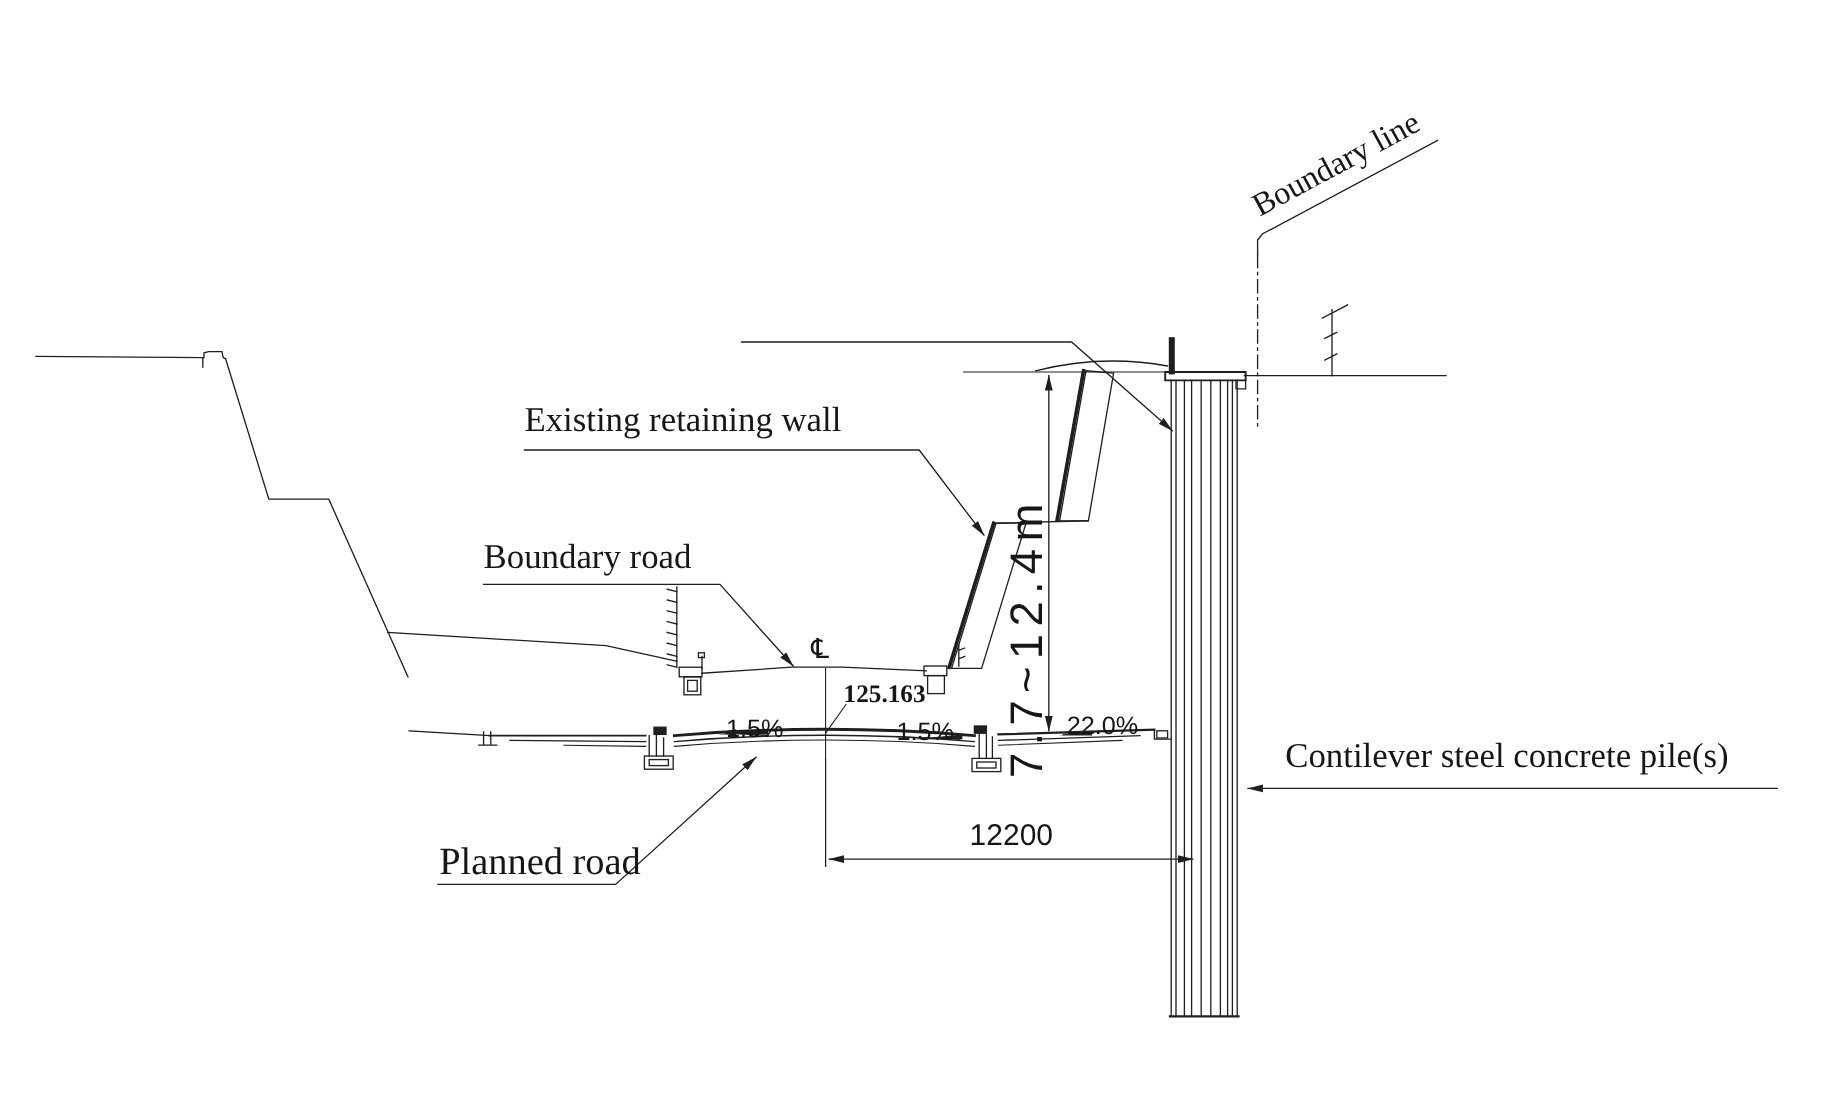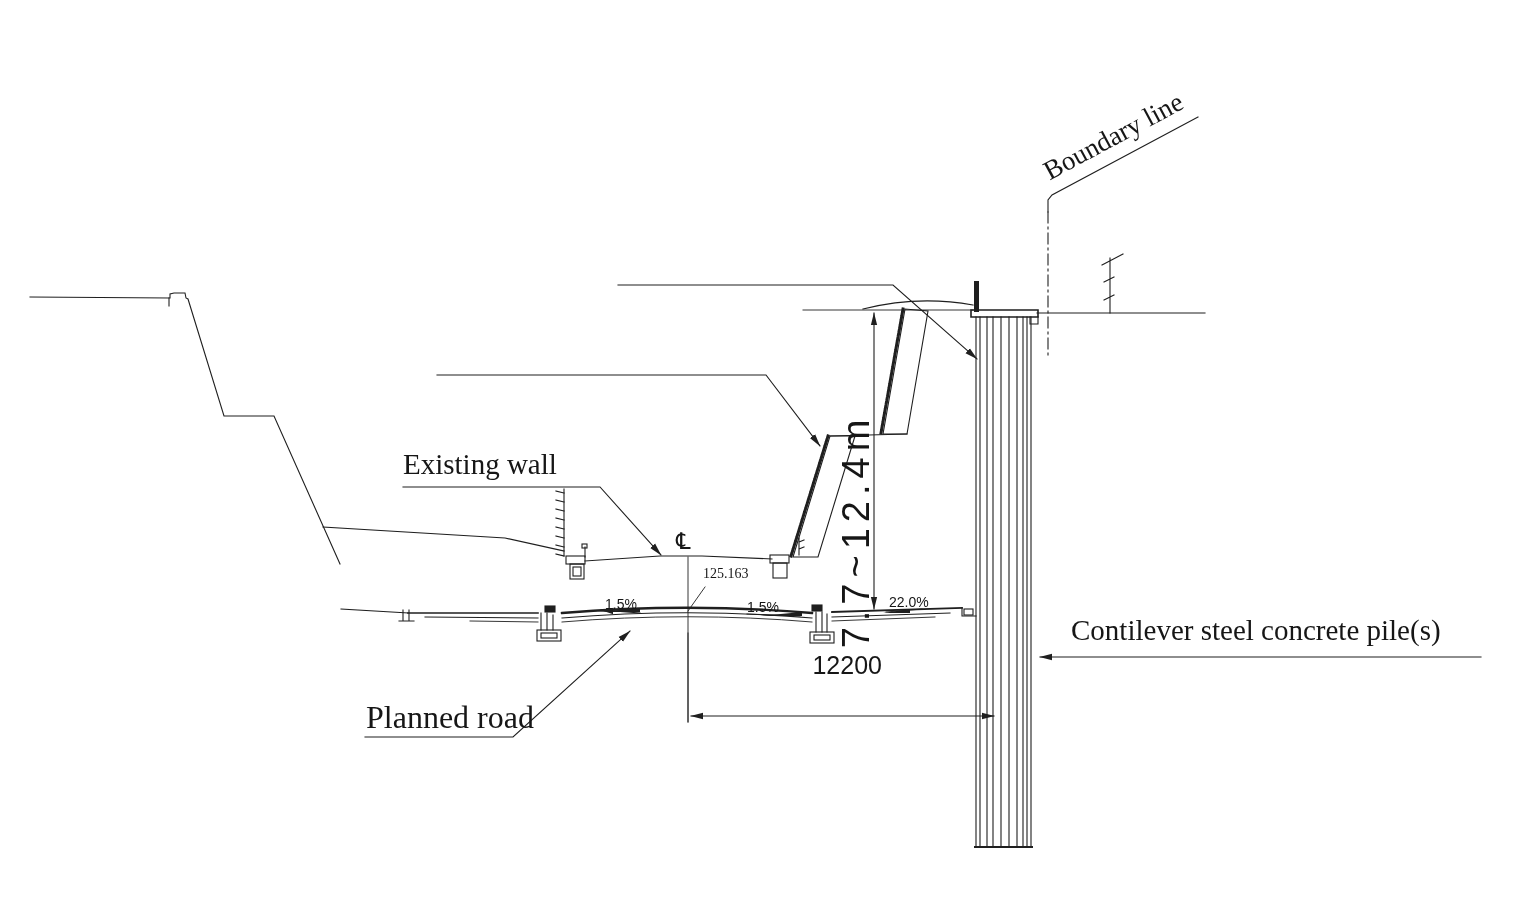--- a/index.html
+++ b/index.html
@@ -3,38 +3,38 @@
 <meta charset="utf-8">
 <style>
   html,body{margin:0;padding:0;background:#ffffff;}
   #stage{
     position:relative;width:1536px;height:918px;background:#ffffff;
     font-family:"Liberation Serif", serif;color:#161616;overflow:hidden;
   }
   #drawing{position:absolute;left:0;top:0;}
   .lbl{position:absolute;white-space:nowrap;line-height:1.05;}
   .serif-lg{font-size:29px;font-family:"Liberation Serif", serif;}
-  .serif-sm{font-size:14px;font-family:"Liberation Serif", serif;}
+  .serif-sm{font-size:21px;font-family:"Liberation Serif", serif;font-weight:bold;}
   .dim{font-family:"Liberation Sans", sans-serif;}
   .lbl-boundary{
     left:1056px;top:156px;height:36px;font-size:27px;
     transform:rotate(-28.3deg);transform-origin:left bottom;
   }
   .lbl-decorative{left:619px;top:249px;}
   .lbl-wall{left:437px;top:335px;}
   .lbl-exroad{left:403px;top:449px;}
   .lbl-planned{left:366px;top:701px;font-size:32px;}
   .lbl-pile{left:1071px;top:615px;}
   .lbl-dimvert{
     left:696px;top:512px;width:320px;height:38px;text-align:center;
     font-size:38px;letter-spacing:6px;transform:rotate(-90deg);
   }
-  .lbl-12200{left:808px;top:652px;width:74px;text-align:right;font-size:25px;}
+  .lbl-12200{left:808px;top:683px;width:74px;text-align:left;font-size:25px;}
   .lbl-level{left:703px;top:567px;}
-  .slope{font-size:14px;}
+  .slope{font-size:21px;}
   .lbl-slope-l{left:605px;top:597px;}
   .lbl-slope-c{left:747px;top:600px;}
   .lbl-slope-r{left:889px;top:595px;}
   .lbl-cl{left:676px;top:529px;font-size:23px;font-family:"DejaVu Sans", sans-serif;}
 </style>
 </head>
 <body>
 
 <div id="stage">
 
@@ -136,21 +136,22 @@
       <path d="M618,285 L893,285 L977,359" marker-end="url(#arr)"></path>
       <path d="M437,375 L766,375 L820,446" marker-end="url(#arr)"></path>
       <path d="M403,487 L600,487 L661,555" marker-end="url(#arr)"></path>
       <path d="M365,737 L513,737 L630,631" marker-end="url(#arr)"></path>
       <path d="M1481,657 L1040,657" marker-end="url(#arr)"></path>
       <path d="M705,587 L688,611" stroke-width="0.9"></path>
     </g>
   </svg>
 
   <div class="lbl serif-lg lbl-boundary">Boundary line</div>
-  <div class="lbl serif-lg lbl-exroad">Existing wall</div>
+  <div class="lbl serif-lg lbl-wall">Existing retaining wall</div>
+  <div class="lbl serif-lg lbl-exroad">Boundary road</div>
   <div class="lbl serif-lg lbl-planned">Planned road</div>
   <div class="lbl serif-lg lbl-pile">Contilever steel concrete pile(s)</div>
 
   <div class="lbl dim lbl-dimvert">7.7~12.4m</div>
   <div class="lbl dim lbl-12200">12200</div>
   <div class="lbl serif-sm lbl-level">125.163</div>
 
   <div class="lbl dim slope lbl-slope-l">1.5%</div>
   <div class="lbl dim slope lbl-slope-c">1.5%</div>
   <div class="lbl dim slope lbl-slope-r">22.0%</div>

